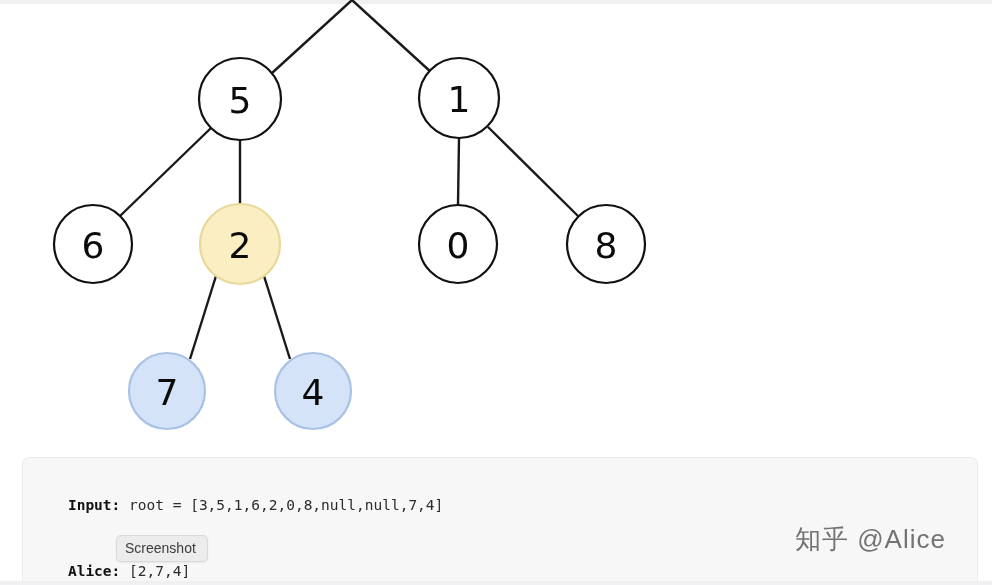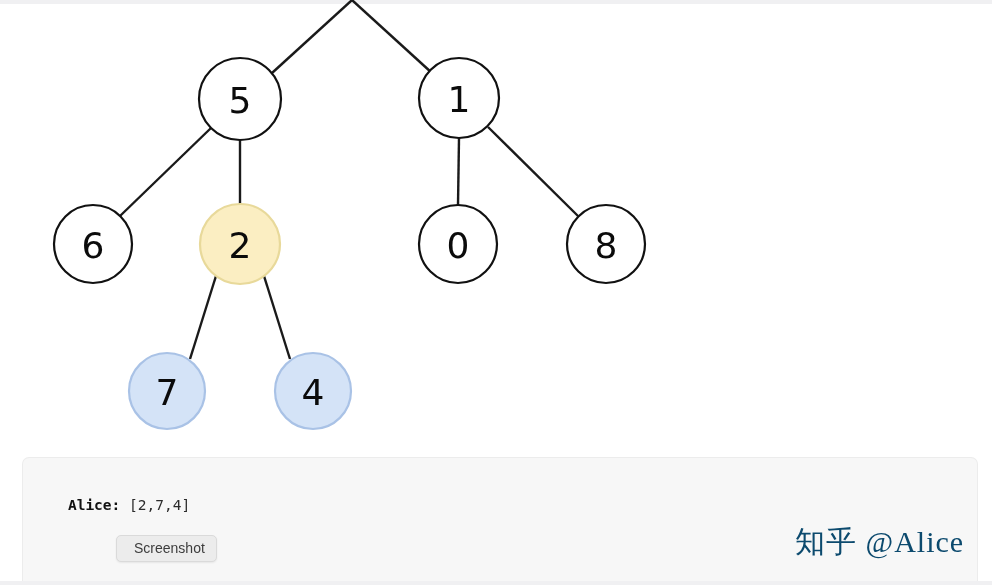--- a/index.html
+++ b/index.html
@@ -88,39 +88,39 @@
   .code-line b {
     font-weight: bold;
     color: #111111;
   }
 
   
   #screenshot-tooltip {
     position: absolute;
     left: 116px;
     top: 535px;
-    padding: 4px 11px 5px 17px;
+    padding: 4px 11px 5px 8px;
     background: #ececec;
     border: 1px solid #dadada;
     border-radius: 5px;
     font-family: "Liberation Sans", sans-serif;
     font-size: 14px;
     color: #3c3c3c;
     line-height: 16px;
     box-shadow: 0 1px 2px rgba(0,0,0,0.07);
   }
 
   
   #watermark {
     position: absolute;
     left: 795px;
     top: 522px;
-    font-family: Liberation Serif, serif;
-    font-size: 30px;
-    color: #0c4a6e;
+    font-family: Liberation Sans, sans-serif;
+    font-size: 26px;
+    color: #737373;
     letter-spacing: 1px;
     white-space: nowrap;
     pointer-events: none;
     user-select: none;
   }
 
   
   #bottom-strip {
     position: absolute;
     left: 0; top: 581px;
@@ -177,20 +177,23 @@
         <g>
           <circle cx="313" cy="391" r="38" class="node-circle blue"></circle>
           <text x="313" y="392" class="node-label">4</text>
         </g>
       </g>
   </svg>
 </div>
 
 <div id="example-block">
   <div class="code-line">
+    <b>Input:</b><span> root = [3,5,1,6,2,0,8,null,null,7,4]</span>
+  </div>
+  <div class="code-line">
     <b>Alice:</b><span> [2,7,4]</span>
   </div>
 
 </div>
 
 <div id="screenshot-tooltip">
   <span>Screenshot</span>
 </div>
 
 <div id="watermark">知乎 @Alice</div>

